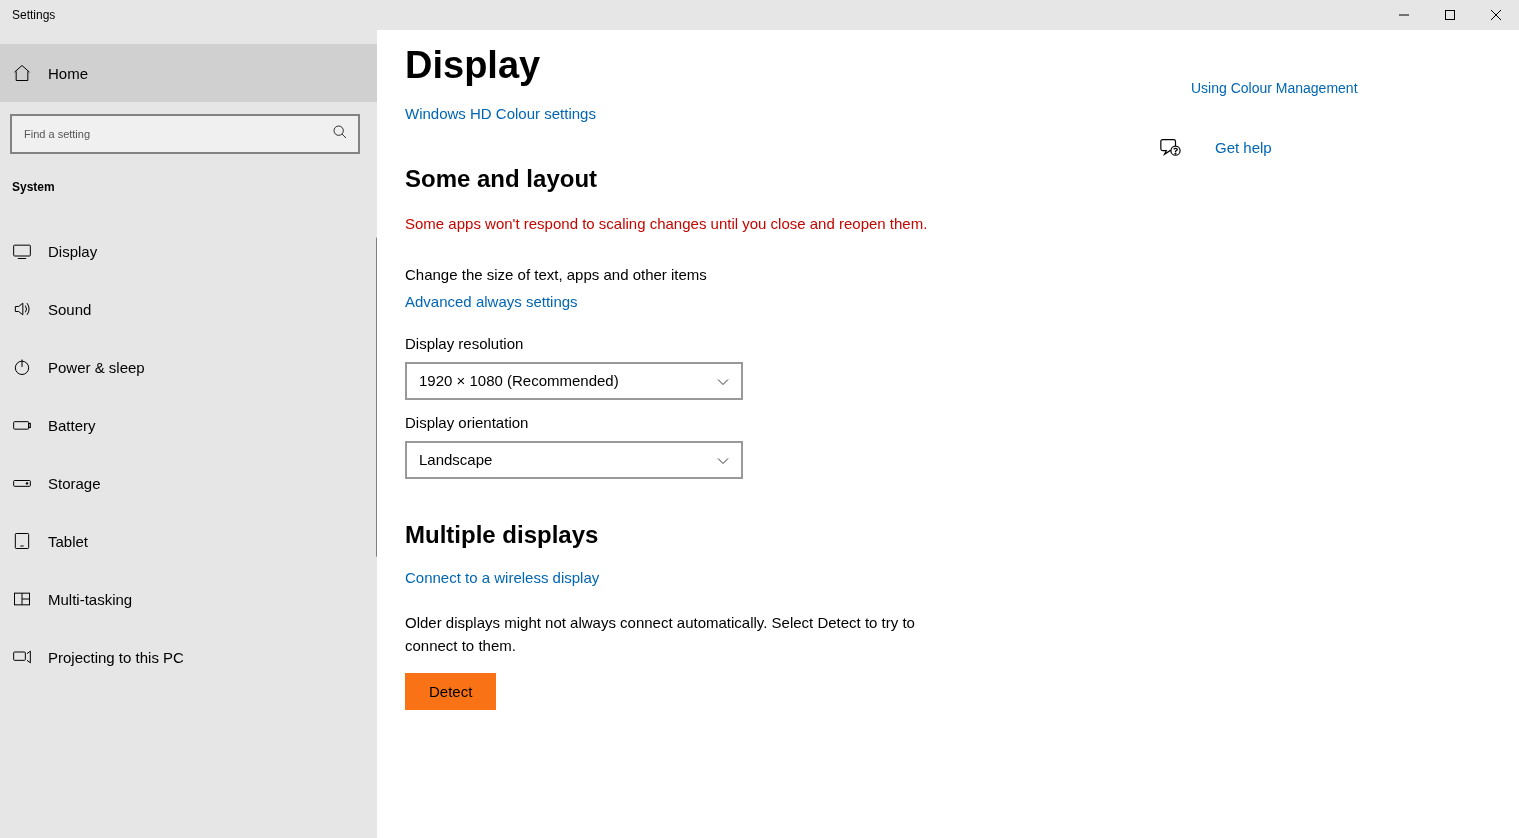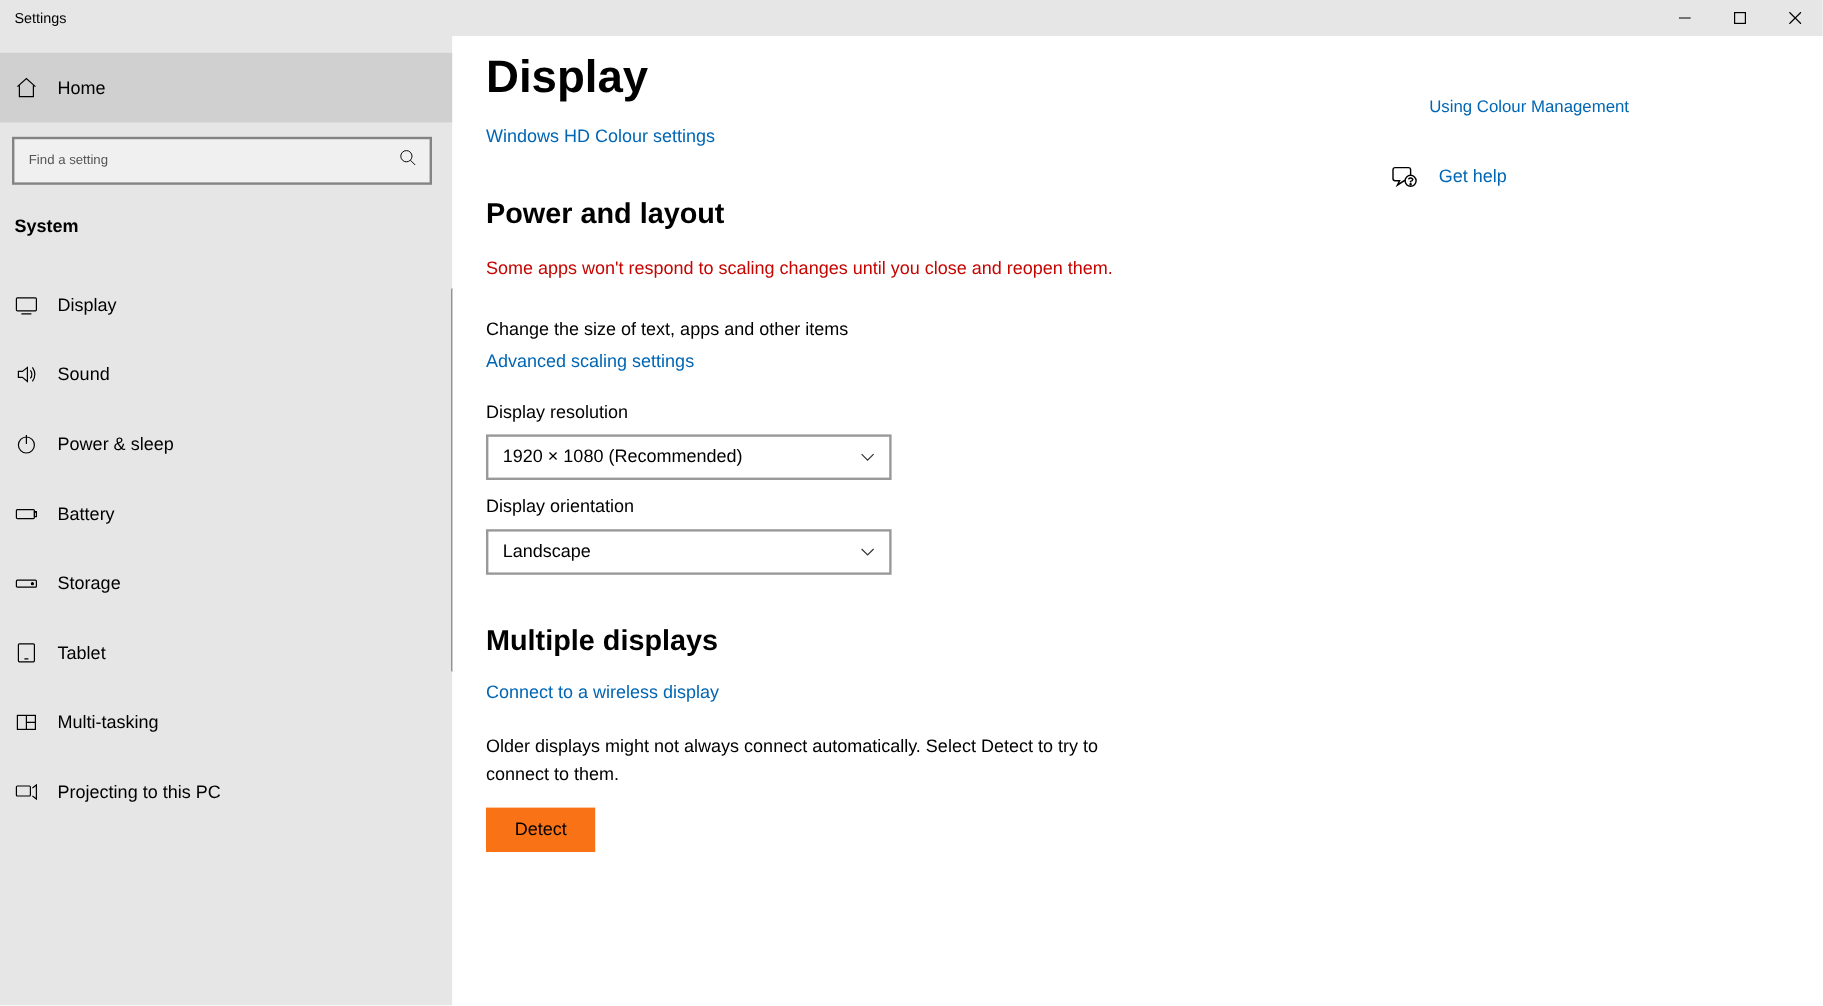--- a/index.html
+++ b/index.html
@@ -18,21 +18,21 @@
     .home-item { display: flex; align-items: center; height: 58px; padding-left: 12px; background: #d0d0d0; cursor: pointer; margin-top: 14px; }
     .home-item .icon-wrap { width: 32px; display: flex; align-items: center; justify-content: flex-start; }
     .home-item .label { font-size: 15px; margin-left: 4px; }
     
     .search-wrap { padding: 10px 10px 10px 10px; margin-top: 2px; }
     .search-box { position: relative; width: 350px; height: 40px; border: 2px solid #838383; background: #f0f0f0; }
     .search-input { width: 100%; height: 100%; border: none; background: transparent; padding: 0 40px 0 12px; font-size: 11px; outline: none; font-family: inherit; color: #555; }
     .search-input::placeholder { color: #555; }
     .search-icon { position: absolute; right: 10px; top: 50%; transform: translateY(-50%); }
     
-    .section-header { font-size: 15px; font-weight: 600; padding: 16px 12px 10px 12px; }
+    .section-header { font-size: 12px; font-weight: 600; padding: 16px 12px 10px 12px; }
     
     .nav-list { margin-top: 18px; position: relative; }
     .nav-item { display: flex; align-items: center; height: 58px; padding-left: 12px; cursor: pointer; }
     .nav-item .icon-wrap { width: 32px; display: flex; align-items: center; justify-content: flex-start; }
     .nav-item .label { font-size: 15px; margin-left: 4px; }
     
     .accent-bar { position: absolute; left: 376px; width: 3px; top: 15px; height: 320px; background: #7f7f7f; border-radius: 2px; }
     
     
     .main { position: absolute; top: 30px; left: 377px; right: 0; bottom: 0; background: #fff; padding: 0 40px 0 28px; display: flex; }
@@ -52,21 +52,21 @@
     .dropdown { position: relative; width: 338px; height: 38px; border: 2px solid #999; background: #fff; display: flex; align-items: center; padding: 0 12px; cursor: pointer; font-size: 15px; margin-bottom: 14px; }
     .dropdown.thick { border: 2px solid #666; }
     .dropdown-chevron { position: absolute; right: 12px; top: 50%; transform: translateY(-50%); }
     
     .body-text { font-size: 15px; line-height: 1.55; max-width: 540px; margin-bottom: 16px; margin-top: 10px; }
     
     .btn-gray { background: #f97316; border: none; padding: 10px 24px; font-size: 15px; cursor: pointer; font-family: inherit; }
     
     .side-link { color: #0066b4; font-size: 14px; cursor: pointer; margin-bottom: 40px; display: block; margin-left: 32px; }
     
-    .help-row { display: flex; align-items: center; gap: 18px; margin-top: 38px; }
+    .help-row { display: flex; align-items: center; gap: 34px; margin-top: 38px; }
     .help-row .icon-wrap { display: flex; align-items: center; justify-content: center; }
     
     svg.icon { width: 20px; height: 20px; stroke: #000; fill: none; stroke-width: 1.2; }
   </style>
 </head>
 <body>
 
 <div class="titlebar">
   <span class="titlebar-title">Settings</span>
   <div class="window-controls">
@@ -201,27 +201,27 @@
 
   </div>
 </div>
 
 <div class="main">
   <div class="content-col">
     <h1 class="page-title">Display</h1>
     
     <span class="link">Windows HD Colour settings</span>
     
-    <h2 class="section-h">Power and layout</h2>
+    <h2 class="section-h">Some and layout</h2>
     
     <p class="warning-text">Some apps won't respond to scaling changes until you close and reopen them.</p>
     
     <div class="field-label">Change the size of text, apps and other items</div>
     
-    <span class="link">Advanced scaling settings</span>
+    <span class="link">Advanced always settings</span>
     
     <div class="field-label" style="margin-top:24px;">Display resolution</div>
     <div class="dropdown">
       <span>1920 × 1080 (Recommended)</span>
       <span class="dropdown-chevron">
         <svg width="12" height="8" viewBox="0 0 12 8" fill="none" stroke="#333" stroke-width="1">
             <path d="M1 1 L6 6 L11 1"></path>
           </svg>
       </span>
     </div>

